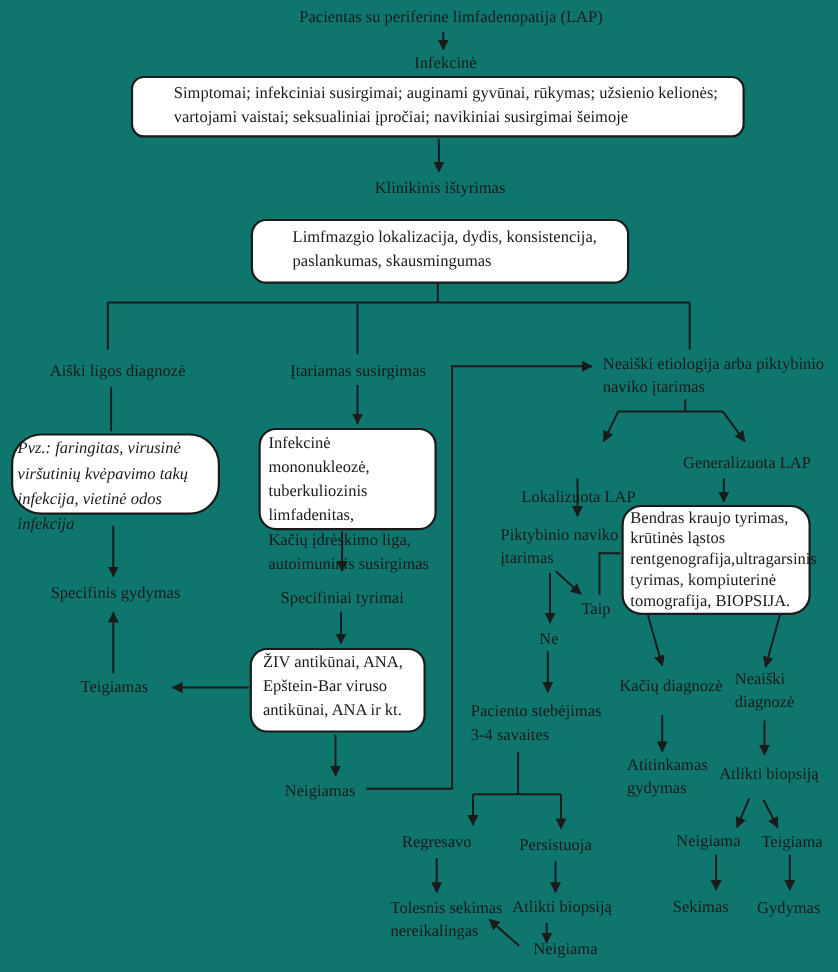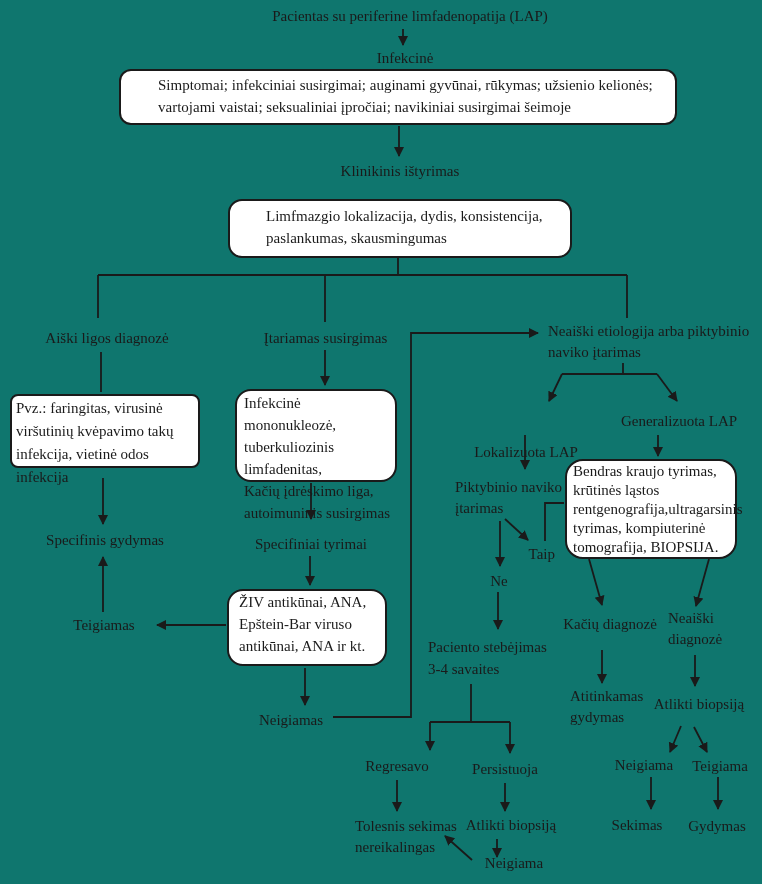--- a/index.html
+++ b/index.html
@@ -108,21 +108,21 @@
   <div class="lbl c" style="left:482px;top:853px;width:64px;">Neigiama</div>
   <div class="lbl c" style="left:611px;top:755px;width:66px;">Neigiama</div>
   <div class="lbl c" style="left:689px;top:756px;width:62px;">Teigiama</div>
   <div class="lbl c" style="left:607px;top:815px;width:60px;">Sekimas</div>
   <div class="lbl c" style="left:685px;top:816px;width:64px;">Gydymas</div>
 
   <div class="fc-box" style="left:119px;top:69px;width:558px;height:56px;border-radius:12px;padding:3px 8px 0 37px;">Simptomai; infekciniai susirgimai; auginami gyvūnai, rūkymas; užsienio kelionės;
 vartojami vaistai; seksualiniai įpročiai; navikiniai susirgimai šeimoje</div>
   <div class="fc-box" style="left:228px;top:199px;width:344px;height:59px;padding:4px 8px 0 36px;">Limfmazgio lokalizacija, dydis, konsistencija,
 paslankumas, skausmingumas</div>
-  <div class="fc-box" style="left:10px;top:394px;width:190px;height:74px;border-radius:8px;padding:1px 0 0 4px;line-height:23px;">Pvz.: faringitas, virusinė
+  <div class="fc-box" style="left:10px;top:394px;width:190px;height:74px;border-radius:28px;padding:1px 0 0 4px;line-height:23px;font-style:italic;">Pvz.: faringitas, virusinė
 viršutinių kvėpavimo takų
 infekcija, vietinė odos infekcija</div>
   <div class="fc-box" style="left:235px;top:389px;width:162px;height:93px;border-radius:16px;padding:1px 0 0 7px;">Infekcinė mononukleozė,
 tuberkuliozinis limfadenitas,
 Kačių įdrėskimo liga,
 autoimuninis susirgimas</div>
   <div class="fc-box" style="left:227px;top:589px;width:160px;height:77px;border-radius:16px;padding:0 0 0 10px;">ŽIV antikūnai, ANA,
 Epštein-Bar viruso
 antikūnai, ANA ir kt.</div>
   <div class="fc-box" style="left:565px;top:459px;width:172px;height:100px;border-radius:18px;padding:1px 0 0 6px;line-height:19px;">Bendras kraujo tyrimas,

